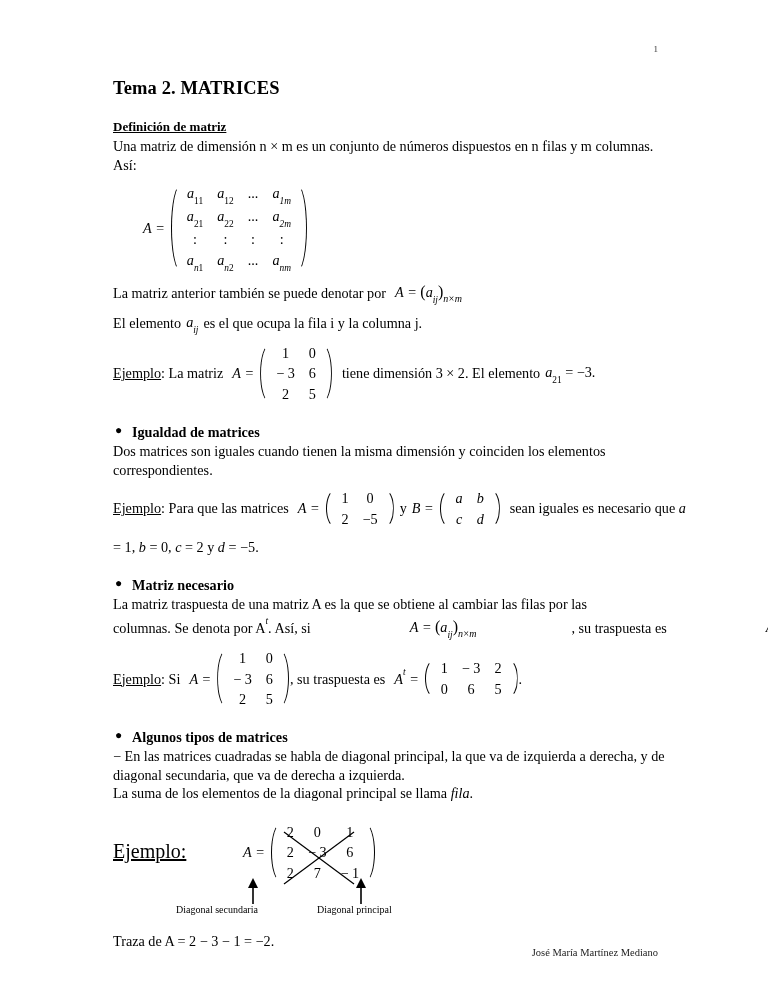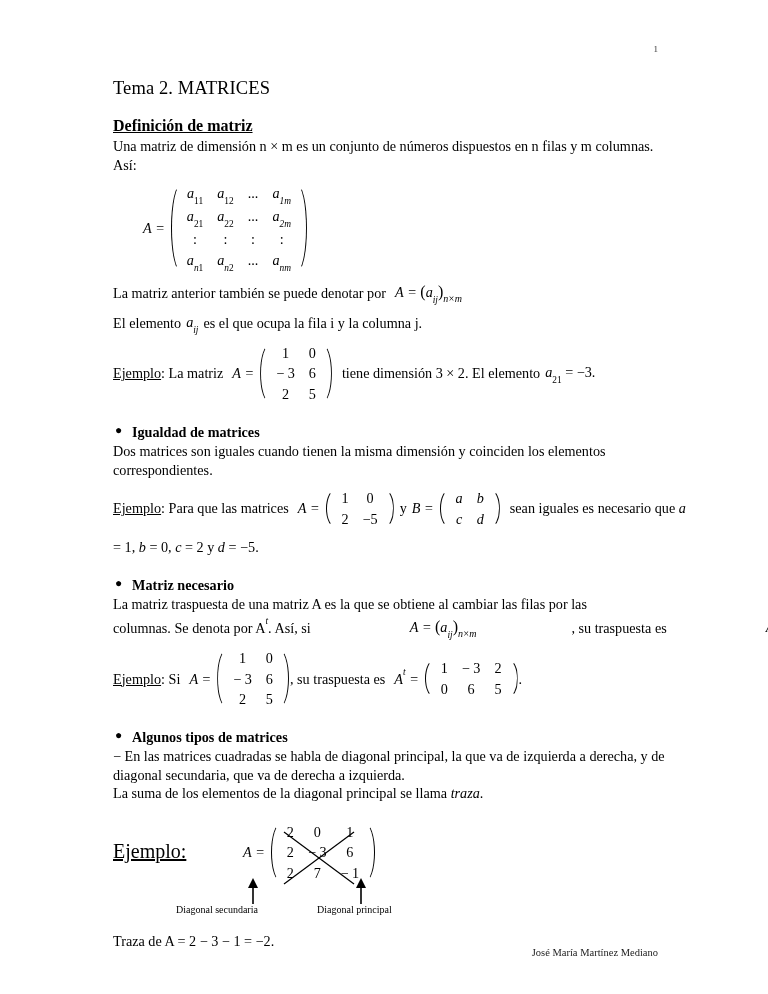--- a/index.html
+++ b/index.html
@@ -29,28 +29,28 @@
     font-family: "Liberation Serif", serif;
   }
   .content {
     position: absolute;
     left: 113px;
     top: 78px;
     width: 560px;
   }
   h1.doc-title {
     font-size: 18.5px;
-    font-weight: normal;
+    font-weight: bold;
     margin: 0 0 19px 0;
     letter-spacing: 0.1px;
     line-height: 1.1;
   }
   .sec-heading {
     font-weight: bold;
-    font-size: 16px;
+    font-size: 13px;
     text-decoration: underline;
     margin: 0 0 2px 0;
     display: inline-block;
   }
   p.body-text {
     font-size: 14.2px;
     line-height: 1.30;
     margin: 0;
     text-align: left;
   }
@@ -429,21 +429,21 @@
     <div class="spacer-lg"></div>
 
     <div>
       <div class="bullet-heading">
         <span class="bul">●</span>
         <span>Algunos tipos de matrices</span>
       </div>
       <p class="body-text">− En las matrices cuadradas se habla de diagonal principal, la que va de izquierda a derecha, y de diagonal secundaria, que va de derecha a izquierda.</p>
       <p class="body-text">
         <span>La suma de los elementos de la diagonal principal se llama</span>
-        <span class="ital">traza</span><span>.</span>
+        <span class="ital">fila</span><span>.</span>
       </p>
 
       <div class="spacer-sm"></div>
 
       <div style="position:relative;height:105px;">
         <span style="position:absolute;left:0;top:28px;font-size:20px;"><span class="underline">Ejemplo:</span></span>
 
         <div style="position:absolute;left:130px;top:10px;" class="mrow">
           <span class="mi">A&nbsp;=</span>
           <span class="gap"></span>

